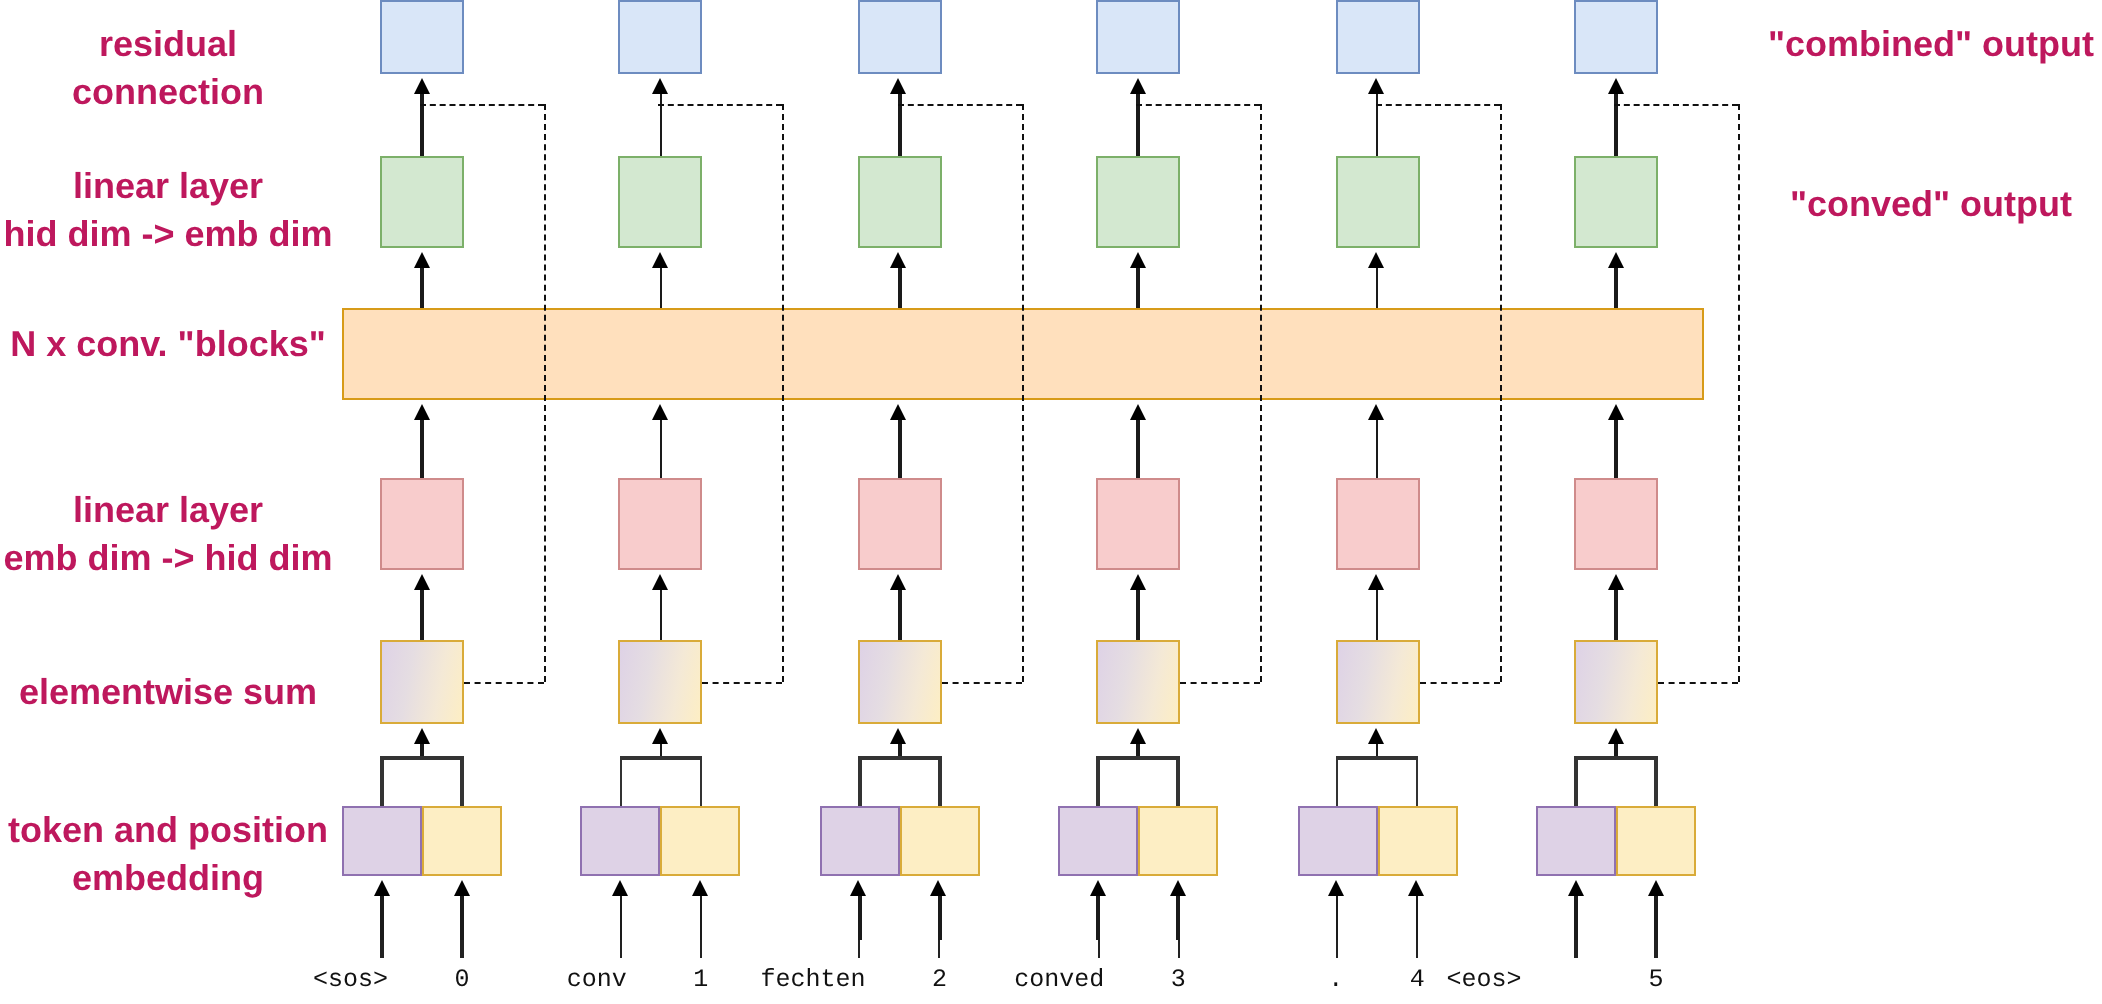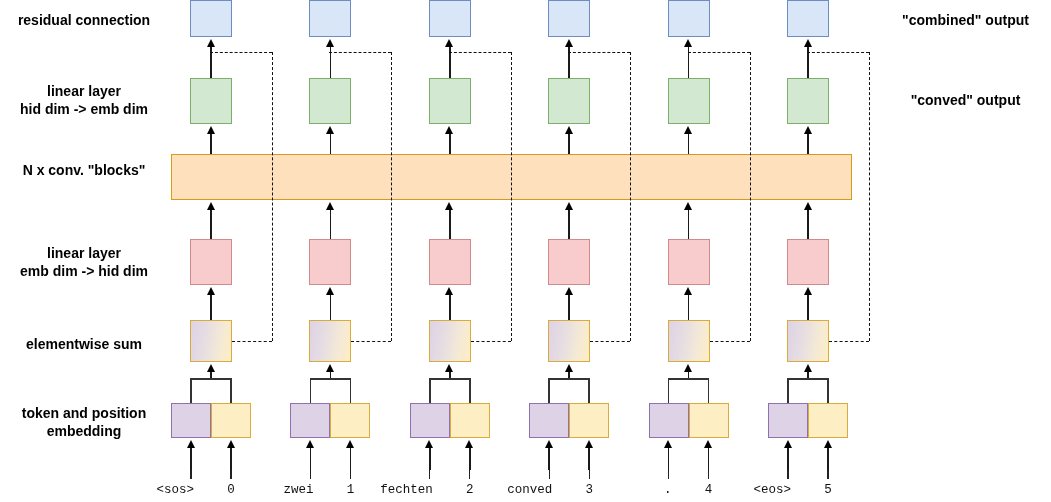--- a/index.html
+++ b/index.html
@@ -15,23 +15,23 @@
     position: relative;
     width: 1051px;
     height: 502px;
     background: #ffffff;
     overflow: hidden;
   }
   
   .side-label {
     position: absolute;
     font-family: "Liberation Sans", sans-serif;
-    font-size: 14px;
+    font-size: 18px;
     font-weight: bold;
-    color: #000000;
+    color: #be185d;
     line-height: 1.32;
     white-space: pre-line;
     text-align: center;
   }
   .left-label {
     left: 0;
     width: 168px;
     text-align: center;
   }
   .right-label {
@@ -199,21 +199,21 @@
       <div class="vline" style="left: 309.65px; top: 378px; height: 25px; background: rgb(51, 51, 51);"></div>
       <div class="vline" style="left: 349.65px; top: 378px; height: 25px; background: rgb(51, 51, 51);"></div>
       <div class="vline" style="left: 329.65px; top: 371px; height: 7px;"></div>
       <div class="arrowhead" style="left: 325.9px; top: 364px;"></div>
       <div class="vline" style="left: 309.65px; top: 447px; height: 23px;"></div>
       <div class="arrowhead" style="left: 305.9px; top: 440px;"></div>
       <div class="vline" style="left: 349.65px; top: 447px; height: 23px;"></div>
       <div class="arrowhead" style="left: 345.9px; top: 440px;"></div>
       <div class="tick" style="left: 309.7px; top: 470px;"></div>
       <div class="tick" style="left: 349.7px; top: 470px;"></div>
-      <div class="token-label" style="left: 215.4px; top: 483px; width: 98px;">zwei</div>
+      <div class="token-label" style="left: 215.4px; top: 483px; width: 98px;">conv</div>
       <div class="pos-label" style="left: 330.4px; top: 483px; width: 40px;">1</div>
       <div class="dash-h" style="left: 351.4px; top: 341px; width: 40px;"></div>
       <div class="dash-v" style="left: 391.4px; top: 52px; height: 289px;"></div>
       <div class="dash-h" style="left: 329.4px; top: 52px; width: 62px;"></div>
       <div class="box box-blue" style="left: 428.8px; top: 0px; width: 42px; height: 37px;"></div>
       <div class="box box-green" style="left: 428.8px; top: 78px; width: 42px; height: 46px;"></div>
       <div class="box box-red" style="left: 428.8px; top: 239px; width: 42px; height: 46px;"></div>
       <div class="box box-sum" style="left: 428.8px; top: 320px; width: 42px; height: 42px;"></div>
       <div class="box box-emb-tok" style="left: 409.8px; top: 403px; width: 40px; height: 35px;"></div>
       <div class="box box-emb-pos" style="left: 449.8px; top: 403px; width: 40px; height: 35px;"></div>
@@ -319,20 +319,20 @@
       <div class="vline" style="left: 787.25px; top: 378px; height: 25px; background: rgb(51, 51, 51);"></div>
       <div class="vline" style="left: 827.25px; top: 378px; height: 25px; background: rgb(51, 51, 51);"></div>
       <div class="vline" style="left: 807.25px; top: 371px; height: 7px;"></div>
       <div class="arrowhead" style="left: 803.5px; top: 364px;"></div>
       <div class="vline" style="left: 787.25px; top: 447px; height: 23px;"></div>
       <div class="arrowhead" style="left: 783.5px; top: 440px;"></div>
       <div class="vline" style="left: 827.25px; top: 447px; height: 23px;"></div>
       <div class="arrowhead" style="left: 823.5px; top: 440px;"></div>
       <div class="tick" style="left: 787.3px; top: 470px;"></div>
       <div class="tick" style="left: 827.3px; top: 470px;"></div>
-      <div class="token-label" style="left: 693px; top: 483px; width: 98px;">&lt;eos&gt;</div>
+      <div class="token-label" style="left: 693px; top: 483px; width: 98px; text-align: center;">&lt;eos&gt;</div>
       <div class="pos-label" style="left: 808px; top: 483px; width: 40px;">5</div>
       <div class="dash-h" style="left: 829px; top: 341px; width: 40px;"></div>
       <div class="dash-v" style="left: 869px; top: 52px; height: 289px;"></div>
       <div class="dash-h" style="left: 807px; top: 52px; width: 62px;"></div>
     </div>
 
 </div>
 
 </body></html>

